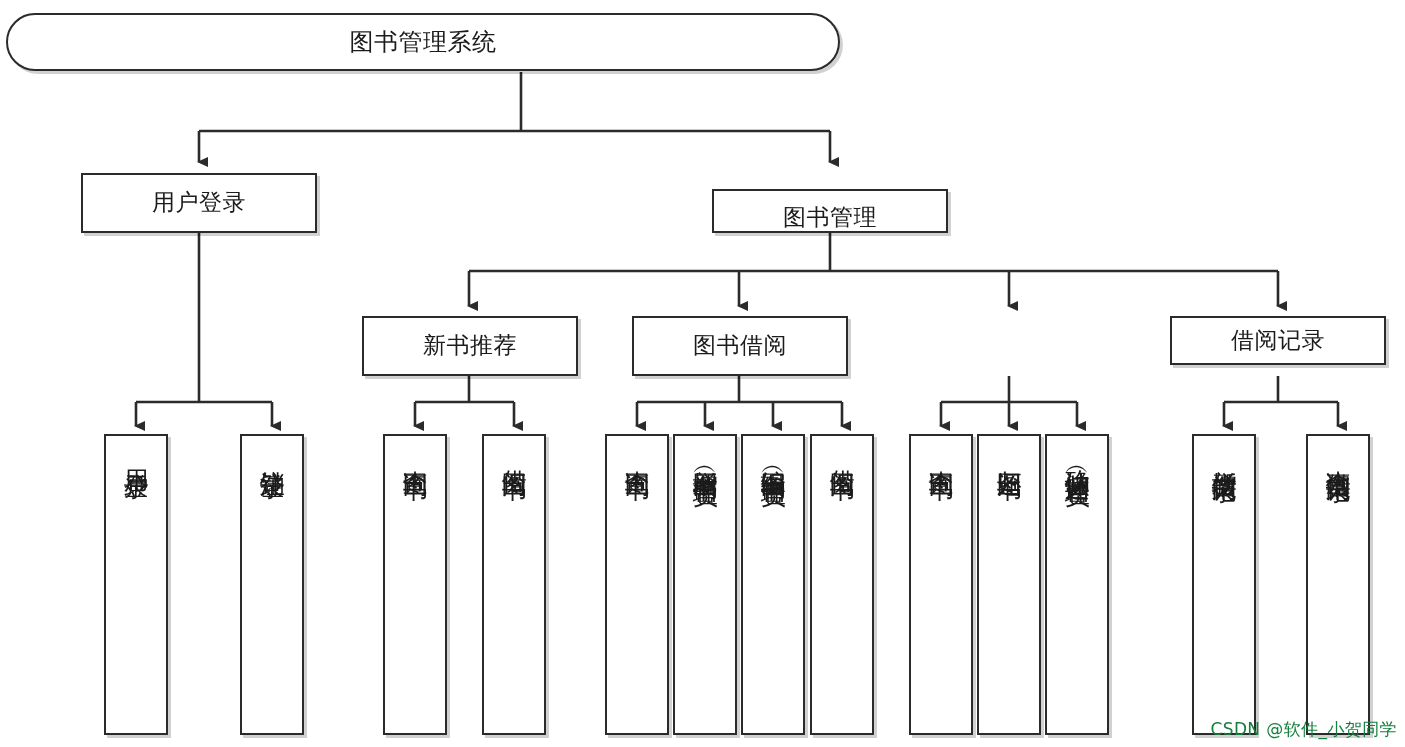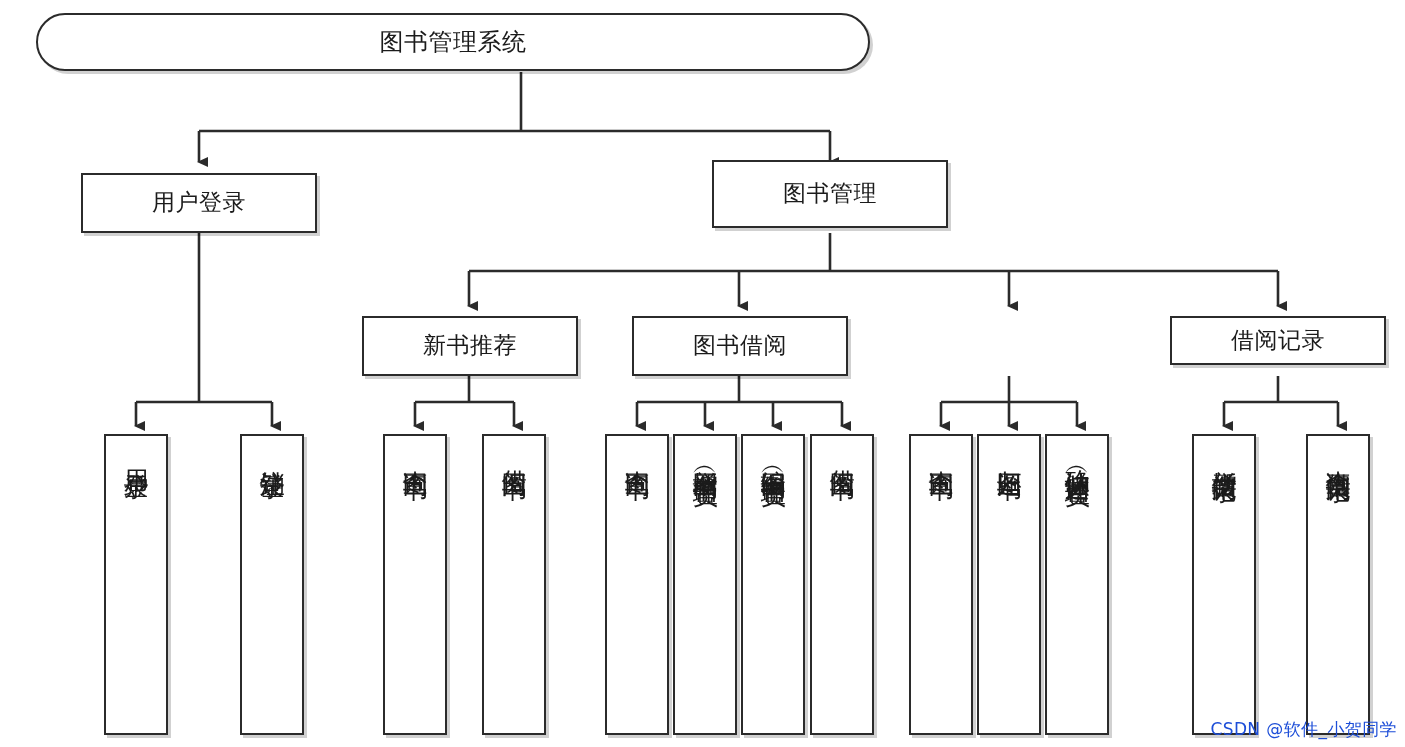--- a/index.html
+++ b/index.html
@@ -61,21 +61,21 @@
     font-size: 25px;
     line-height: 1.02;
     letter-spacing: 2px;
     white-space: nowrap;
   }
   #watermark {
     position: absolute;
     right: 8px;
     bottom: 6px;
     font-size: 17px;
-    color: #1d4ed8;
+    color: #15803d;
     letter-spacing: 0.4px;
     z-index: 5;
     white-space: nowrap;
   }
 </style>
 </head>
 <body>
 
 <div id="canvas">
 
@@ -122,28 +122,28 @@
       <path d="M1009,402 L1009,426" marker-end="url(#arrow)"></path>
       <path d="M1077,402 L1077,426" marker-end="url(#arrow)"></path>
 
       <path d="M1278,376 L1278,402"></path>
       <path d="M1224,402 L1338,402"></path>
       <path d="M1224,402 L1224,426" marker-end="url(#arrow)"></path>
       <path d="M1338,402 L1338,426" marker-end="url(#arrow)"></path>
     </g>
   </svg>
 
-  <div class="node horiz root" style="left:36px; top:13px; width:834px; height:58px;border-radius:29px;">
+  <div class="node horiz root" style="left:6px; top:13px; width:834px; height:58px;border-radius:29px;">
     <span class="node-label">图书管理系统</span>
   </div>
 
   <div class="node horiz" style="left:81px; top:173px; width:236px; height:60px;">
     <span class="node-label">用户登录</span>
   </div>
-  <div class="node horiz" style="left:712px; top:160px; width:236px; height:68px;">
+  <div class="node horiz" style="left:712px; top:189px; width:236px; height:44px;align-items:flex-end;">
     <span class="node-label">图书管理</span>
   </div>
 
   <div class="node horiz" style="left:632px; top:316px; width:216px; height:60px;">
     <span class="node-label">图书借阅</span>
   </div>
   <div class="node horiz" style="left:362px; top:316px; width:216px; height:60px;">
     <span class="node-label">新书推荐</span>
   </div>
   <div class="node horiz" style="left:1170px; top:316px; width:216px; height:49px;">

